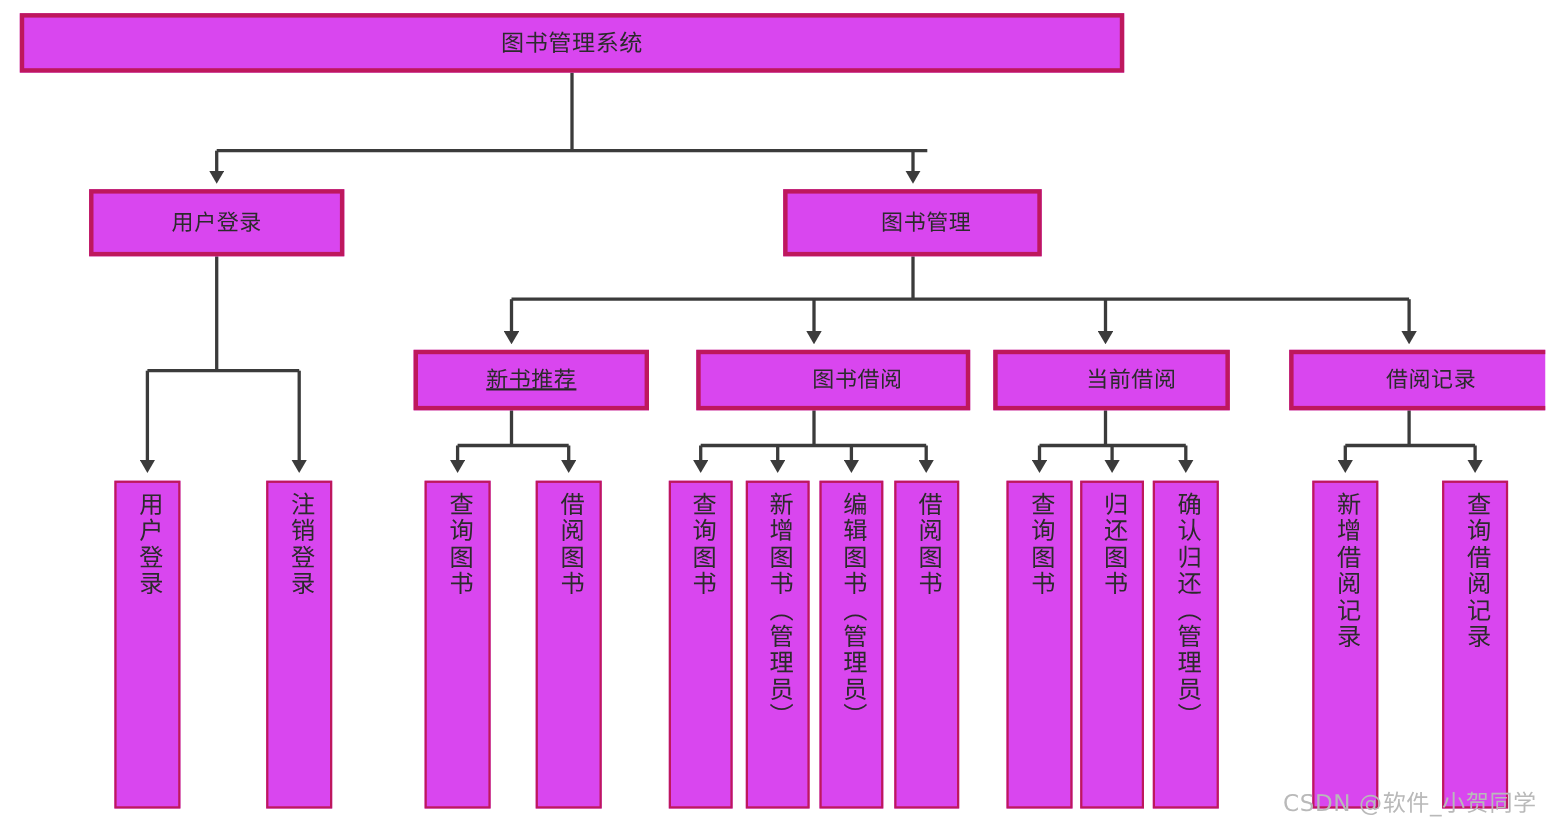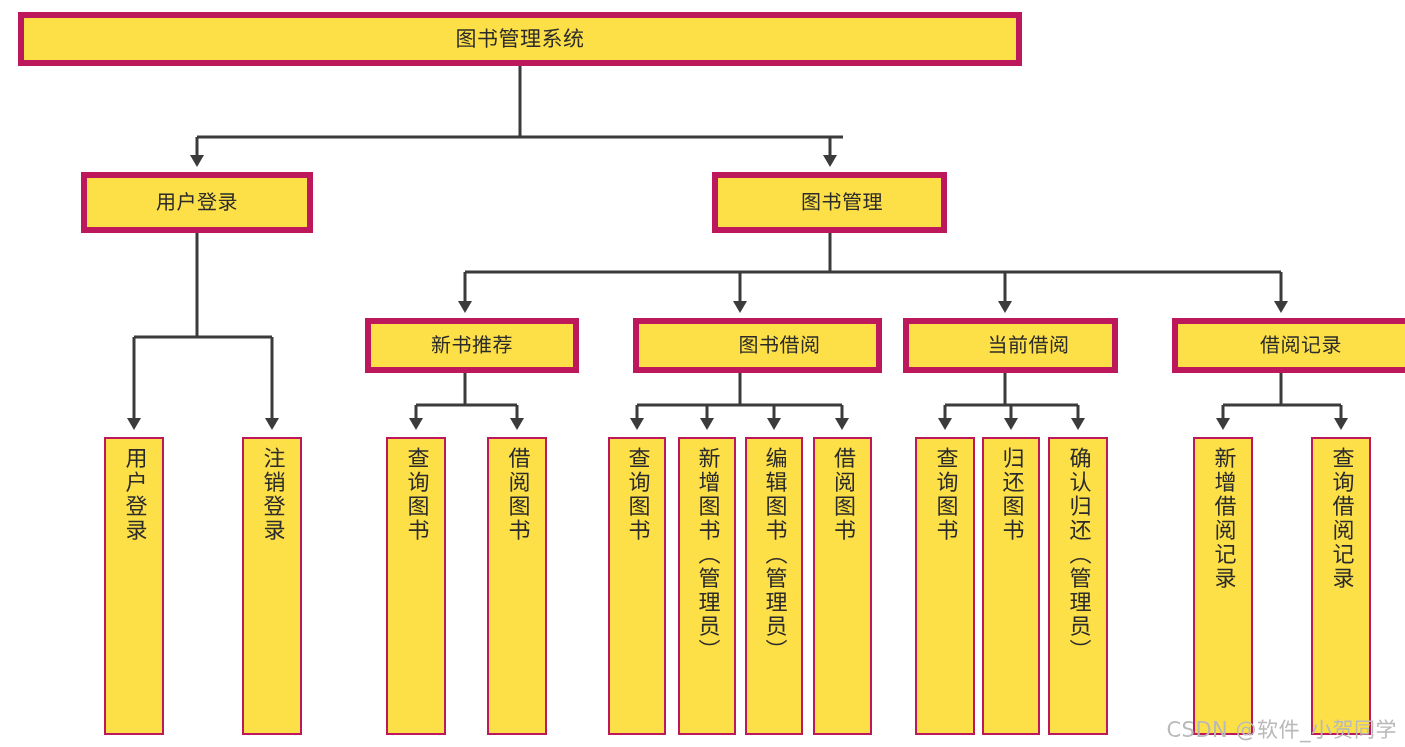--- a/index.html
+++ b/index.html
@@ -20,22 +20,22 @@
   #edges{
     position:absolute;
     left:0; top:0;
     width:1405px; height:747px;
     pointer-events:none;
   }
   
   .node{
     position:absolute;
     box-sizing:border-box;
-    background:#fde047;
-    border:6px solid #be185d;
+    background:#d946ef;
+    border:4px solid #be185d;
     display:flex;
     align-items:center;
     justify-content:center;
     z-index:2;
   }
   .node .label{
     display:block;
     text-align:center;
     line-height:1.18;
     letter-spacing:0.5px;
@@ -135,21 +135,21 @@
     <span class="label">图书管理系统</span>
   </div>
 
   <div class="node branch" style="left:81px;top:172px;width:232px;height:61px;">
     <span class="label">用户登录</span>
   </div>
   <div class="node branch" style="left:712px;top:172px;width:235px;height:61px;padding-left:25px;">
     <span class="label">图书管理</span>
   </div>
 
-  <div class="node branch" style="left:365px;top:318px;width:214px;height:55px;">
+  <div class="node branch" style="left:376px;top:318px;width:214px;height:55px;text-decoration:underline;">
     <span class="label">新书推荐</span>
   </div>
   <div class="node branch" style="left:633px;top:318px;width:249px;height:55px;padding-left:44px;">
     <span class="label">图书借阅</span>
   </div>
   <div class="node branch" style="left:903px;top:318px;width:215px;height:55px;padding-left:36px;">
     <span class="label">当前借阅</span>
   </div>
   <div class="node branch" style="left:1172px;top:318px;width:258px;height:55px;">
     <span class="label">借阅记录</span>

